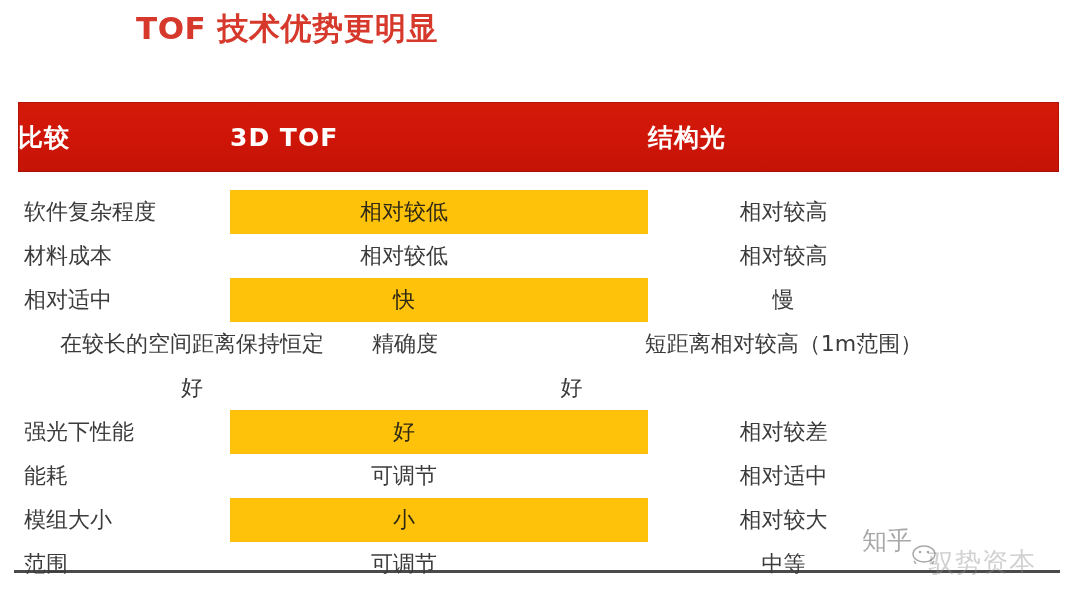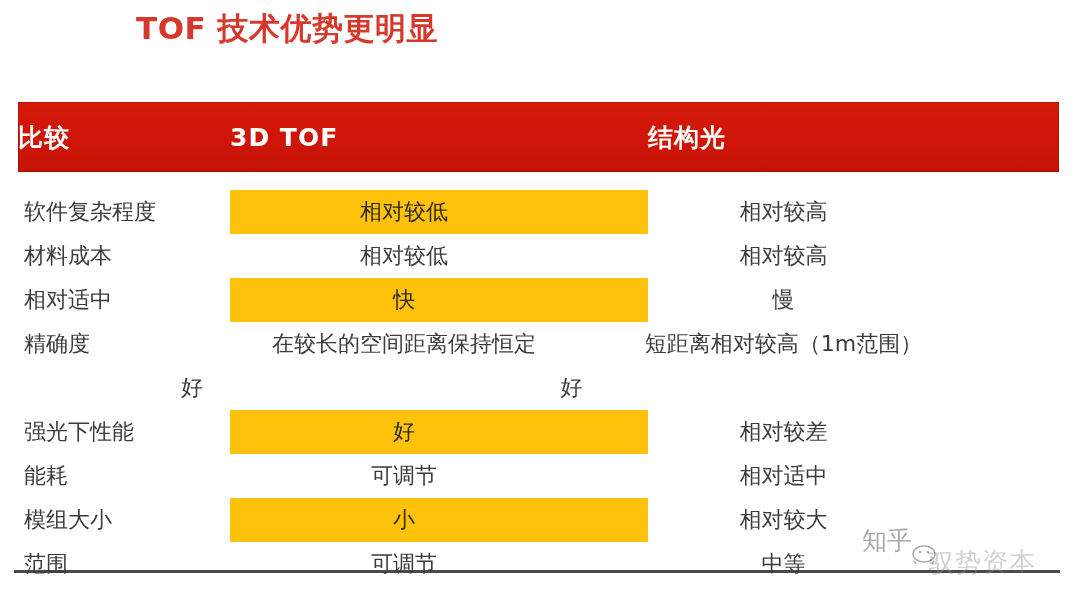--- a/index.html
+++ b/index.html
@@ -197,22 +197,22 @@
           <div class="cell c2">相对较低</div>
           <div class="cell c3">相对较高</div>
         </div>
         <div class="row hl">
           <div class="hl-strip"></div>
           <div class="cell c1">相对适中</div>
           <div class="cell c2">快</div>
           <div class="cell c3">慢</div>
         </div>
         <div class="row no-hl">
+          <div class="cell c2">在较长的空间距离保持恒定</div>
           <div class="cell c1">精确度</div>
-          <div class="cell c2">在较长的空间距离保持恒定</div>
           <div class="cell c3">短距离相对较高（1m范围）</div>
         </div>
         <div class="row no-hl">
           <div class="cell c2">好</div>
           <div class="cell c3">好</div>
         </div>
         <div class="row hl">
           <div class="hl-strip"></div>
           <div class="cell c1">强光下性能</div>
           <div class="cell c2">好</div>

